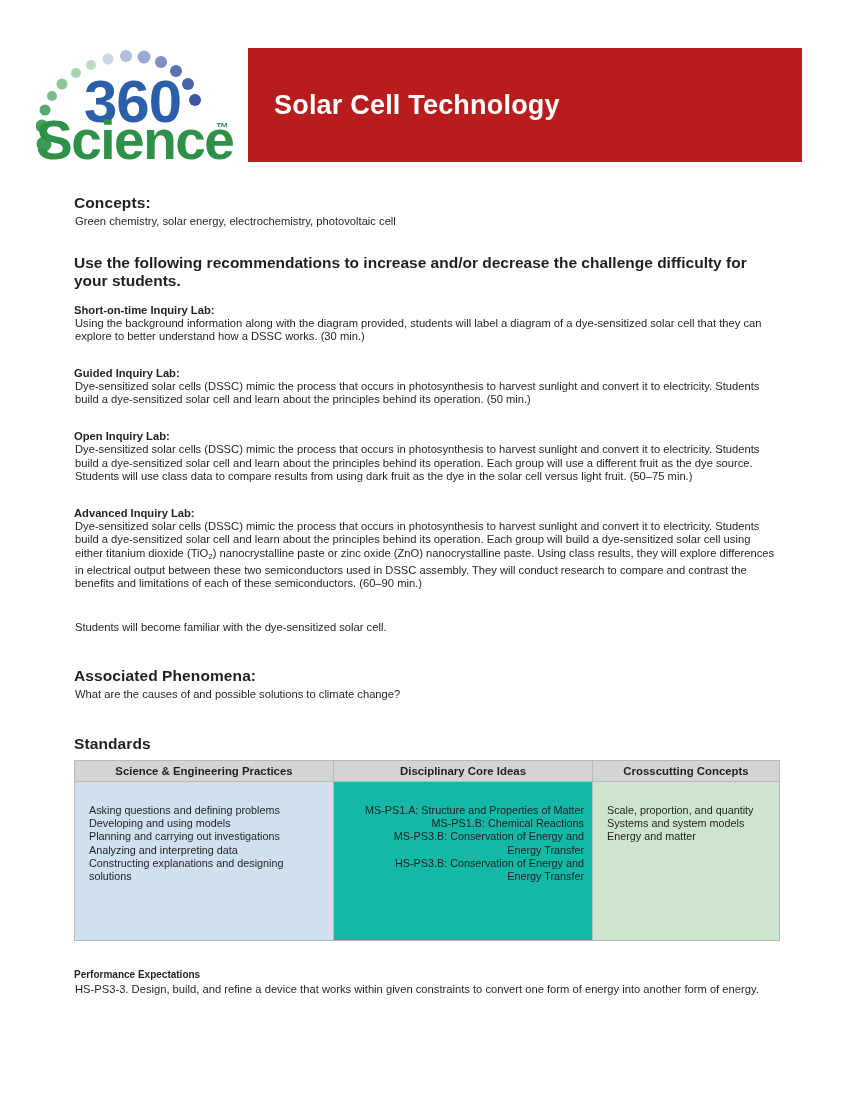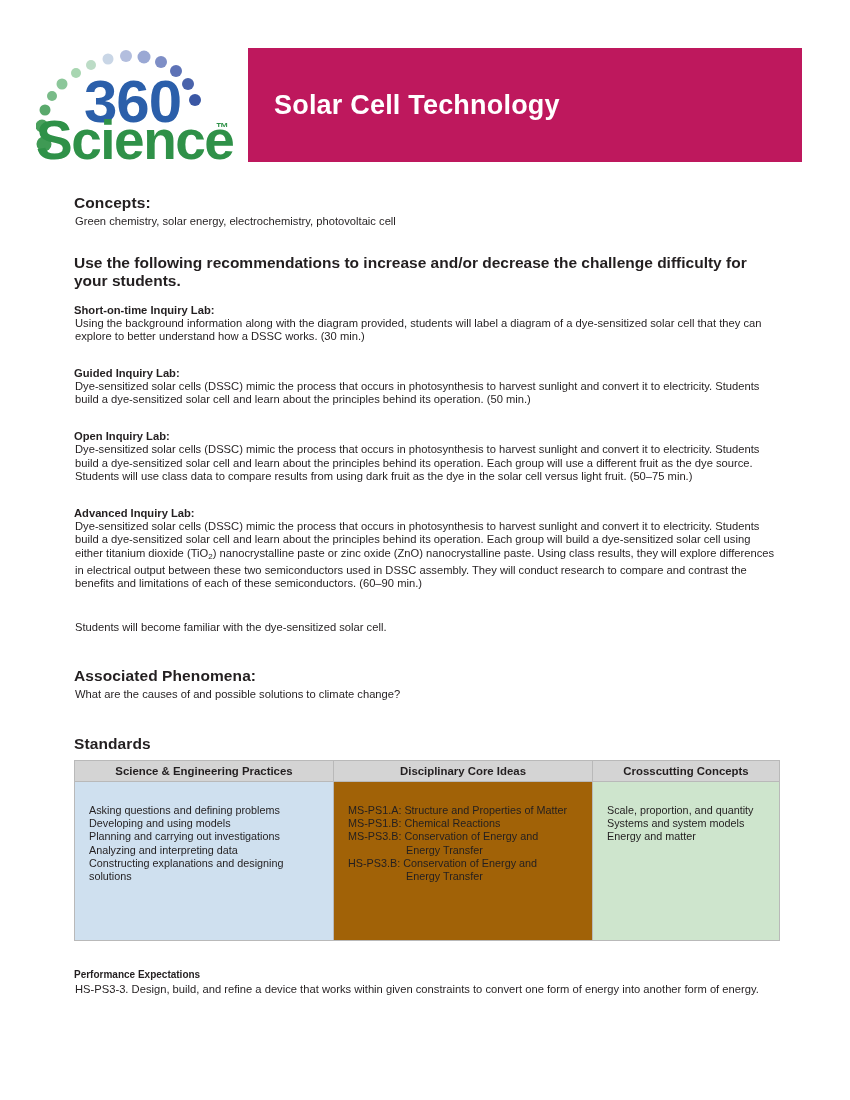--- a/index.html
+++ b/index.html
@@ -15,21 +15,21 @@
 
   
   .header { position:absolute; left:0; top:0; width:850px; height:185px;padding-left:16px; }
 
   .logo { position:absolute; left:36px; top:44px; width:205px; height:120px; }
   .logo svg { display:block; }
 
   .banner {
     position:absolute; left:248px; top:48px;
     width:554px; height:114px;
-    background:#be185d;
+    background:#b91c1c;
   }
   .banner-title {
     position:absolute; left:26px; top:42px;
     font-size:27px; font-weight:bold; color:#ffffff;
     letter-spacing:0.2px;
   }
 
   
   .content { position:absolute; left:74px; top:194px; width:706px; }
 
@@ -72,21 +72,21 @@
     border:1px solid #b9b9b9;
   }
   .std-body td {
     font-size:10.8px; line-height:13.2px;
     padding:22px 8px 8px 14px;
     height:128px;
     border:1px solid #b9b9b9;
     border-top:none;
   }
   .col-a { width:258px; background:#cfe0ef; }
-  .col-b { width:258px; background:#a16207; }
+  .col-b { width:258px; background:#14b8a6;text-align:right; }
   .col-c { width:186px; background:#cee5cd; }
   .indent { padding-left:58px; display:block; }
 
   
   h2.perf { font-size:10px; font-weight:bold; margin:0 0 3px 0; }
 </style>
 </head>
 <body>
 
 <div class="page">

